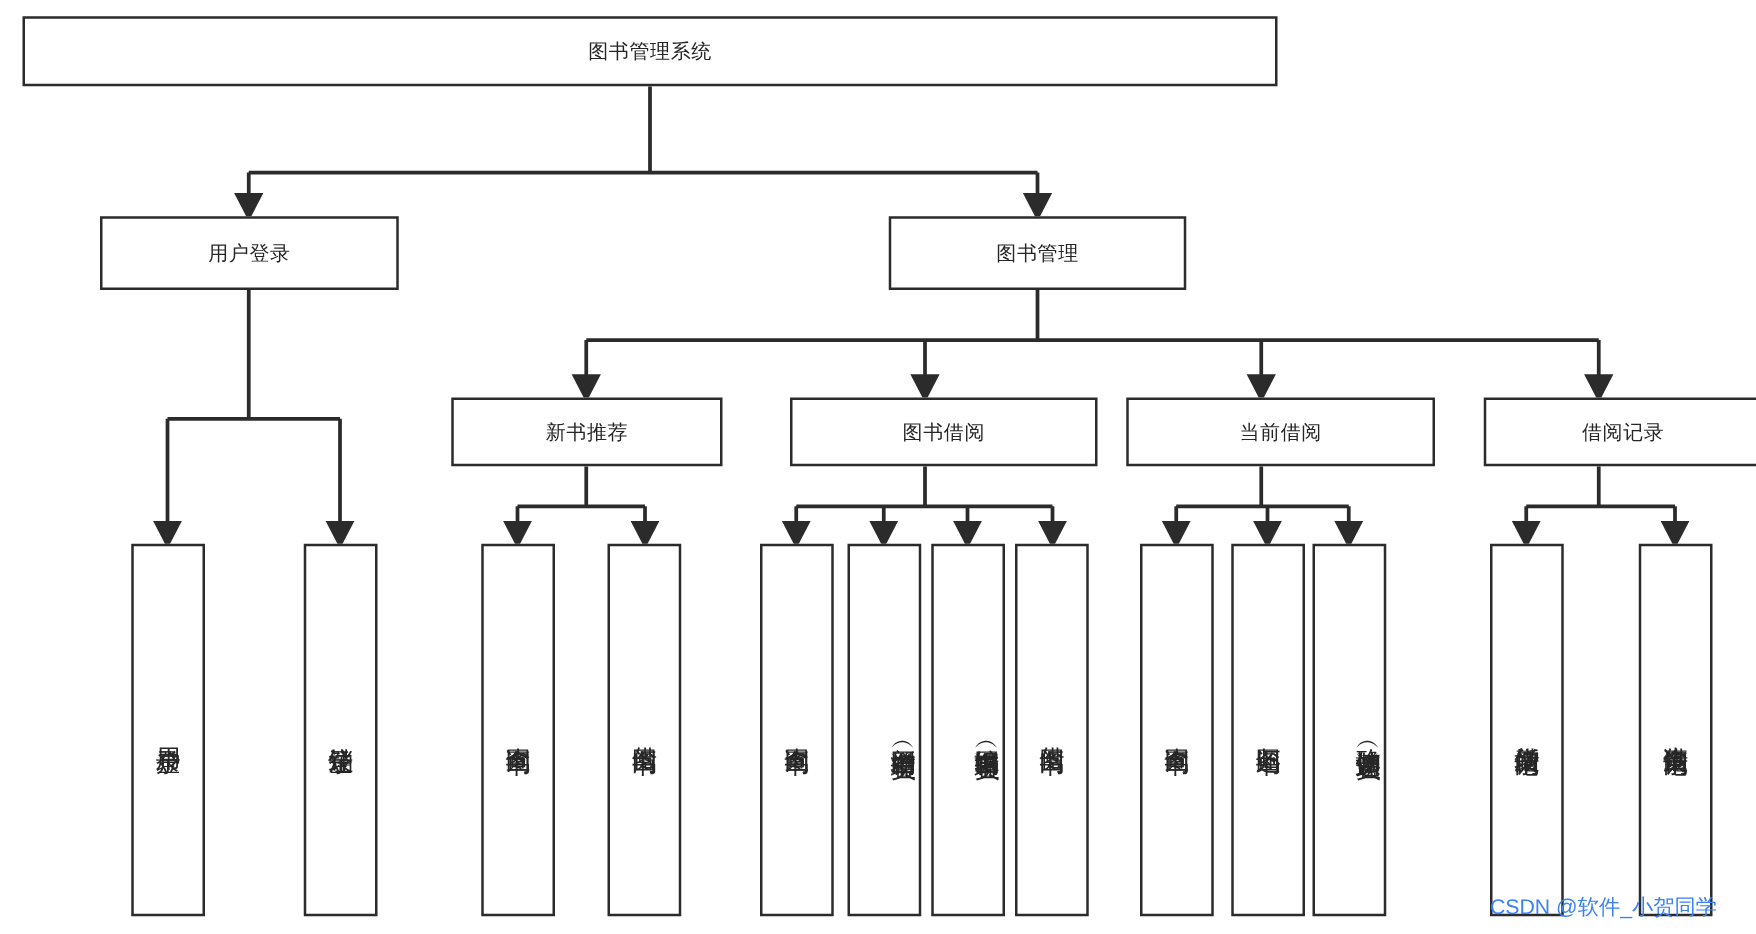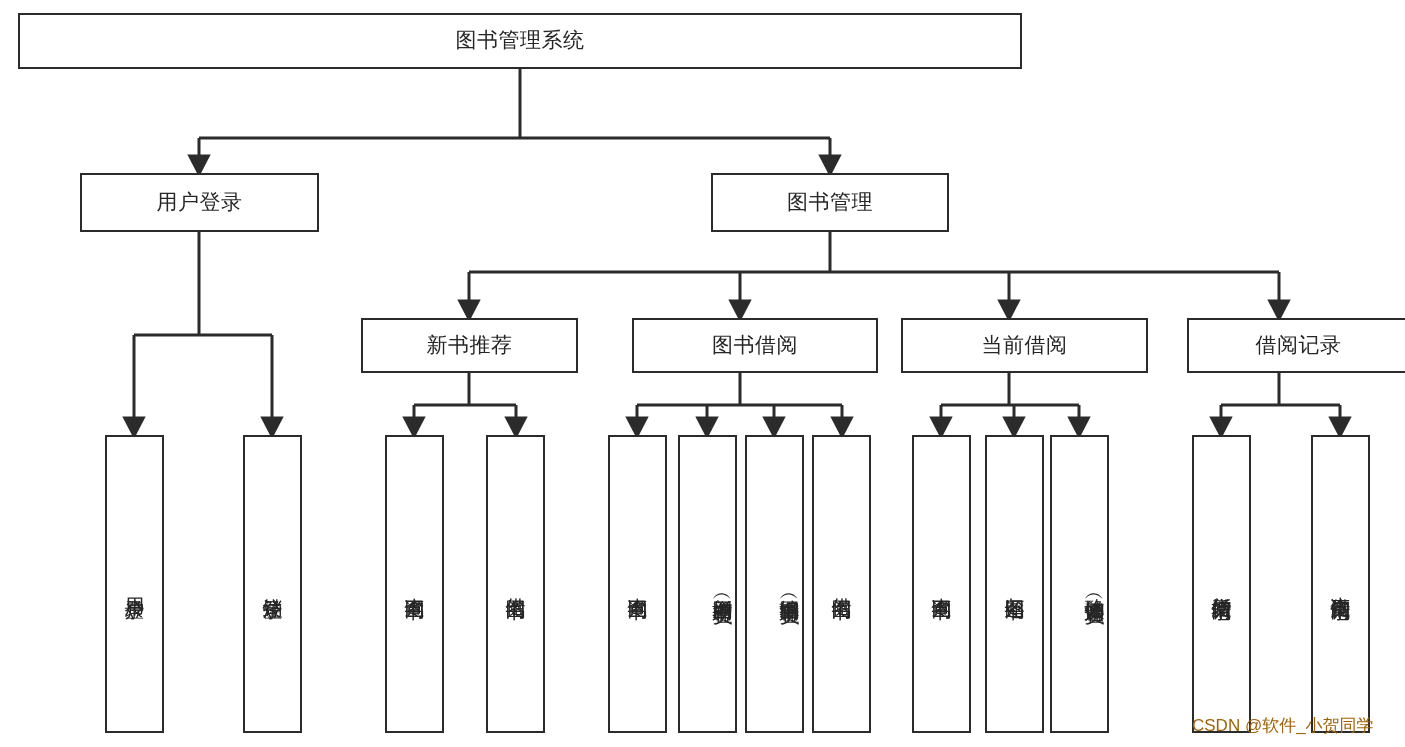--- a/index.html
+++ b/index.html
@@ -29,21 +29,21 @@
     box-sizing: border-box;
     background: #ffffff;
     border: 2.5px solid #2b2b2b;
     display: flex;
     align-items: center;
     justify-content: center;
     color: #262626;
     z-index: 2;
   }
   .node-h {
-    font-size: 21px;
+    font-size: 16px;
     letter-spacing: 0.5px;
     line-height: 1.2;
     white-space: nowrap;
   }
   .node-v {
     font-size: 20px;
     line-height: 1.25;
     letter-spacing: 1px;
     writing-mode: vertical-rl;
     text-orientation: upright;
@@ -141,14 +141,14 @@
   <div class="node node-v" style="left: 745px; top: 435px; width: 59px; height: 298px;">编辑图书（管理员）</div>
   <div class="node node-v center-v" style="left: 812px; top: 435px; width: 59px; height: 298px;">借阅图书</div>
 
   <div class="node node-v center-v" style="left: 912px; top: 435px; width: 59px; height: 298px;">查询图书</div>
   <div class="node node-v center-v" style="left: 985px; top: 435px; width: 59px; height: 298px;">归还图书</div>
   <div class="node node-v" style="left: 1050px; top: 435px; width: 59px; height: 298px;">确认归还（管理员）</div>
 
   <div class="node node-v center-v" style="left: 1192px; top: 435px; width: 59px; height: 298px;">新增借阅记录</div>
   <div class="node node-v center-v" style="left: 1311px; top: 435px; width: 59px; height: 298px;">查询借阅记录</div>
 
-  <div id="watermark" style="color: #a16207;">CSDN @软件_小贺同学</div>
+  <div id="watermark" style="color: #3b82f6;">CSDN @软件_小贺同学</div>
 </div>
 
 </body></html>

